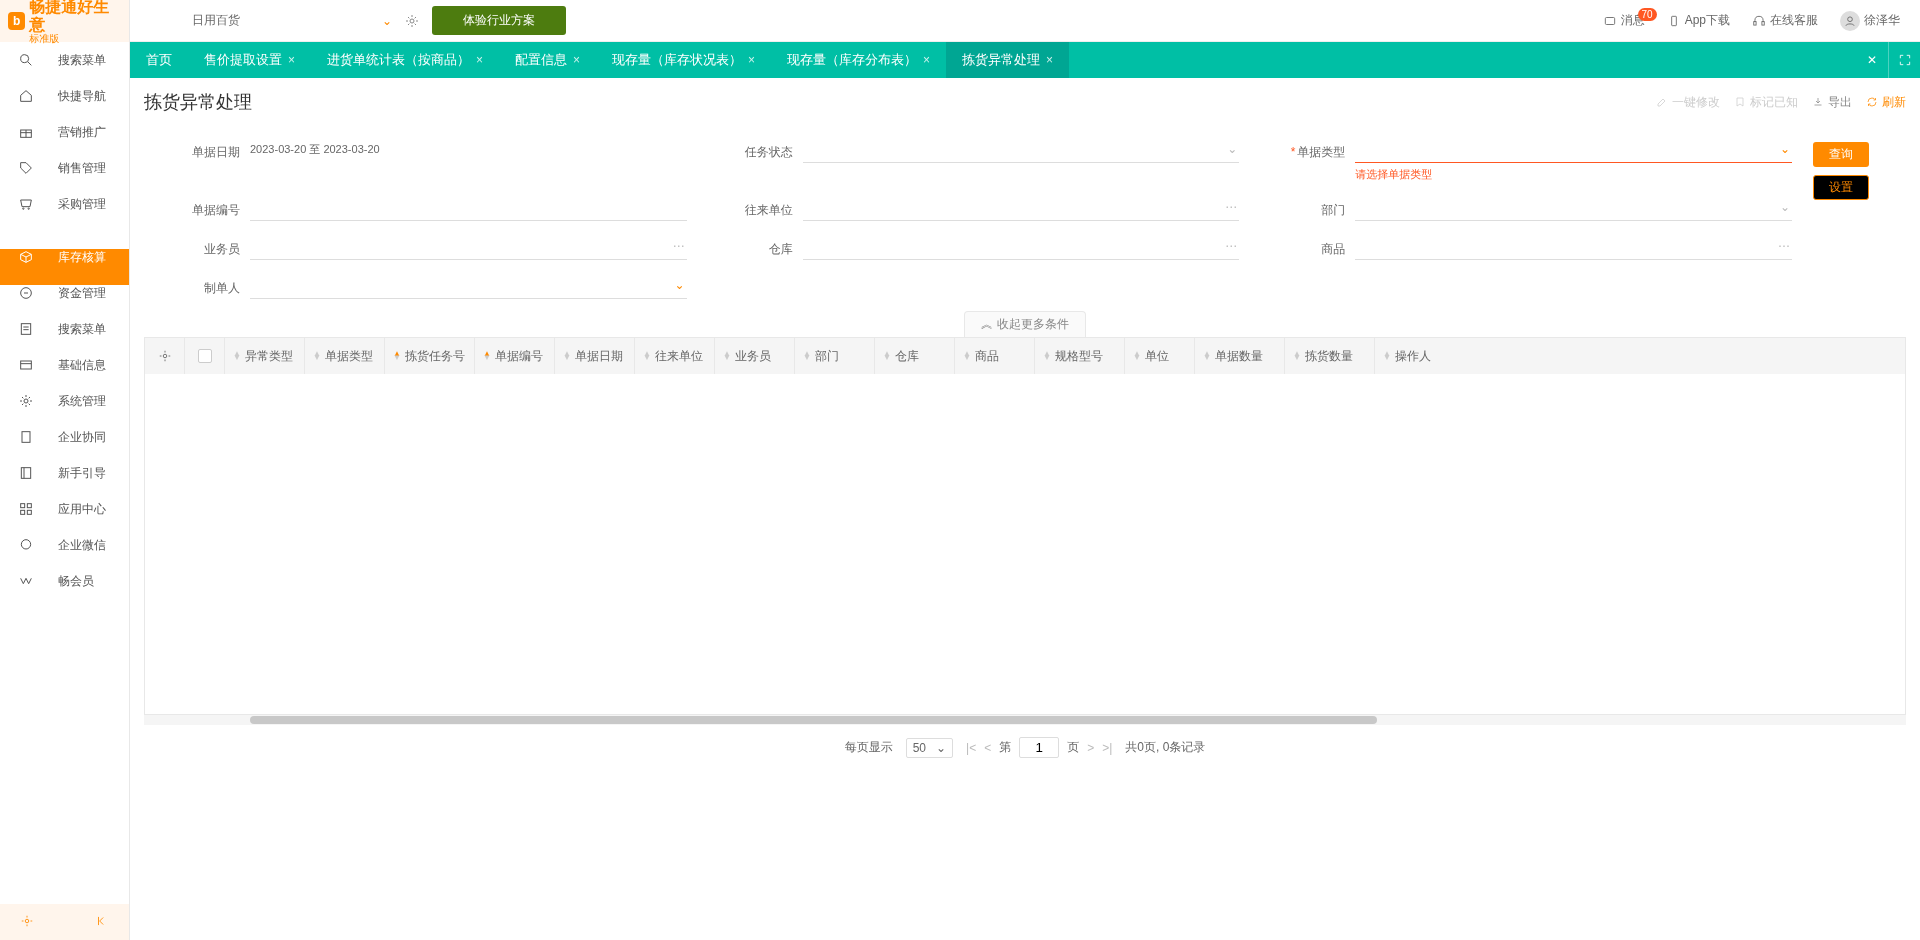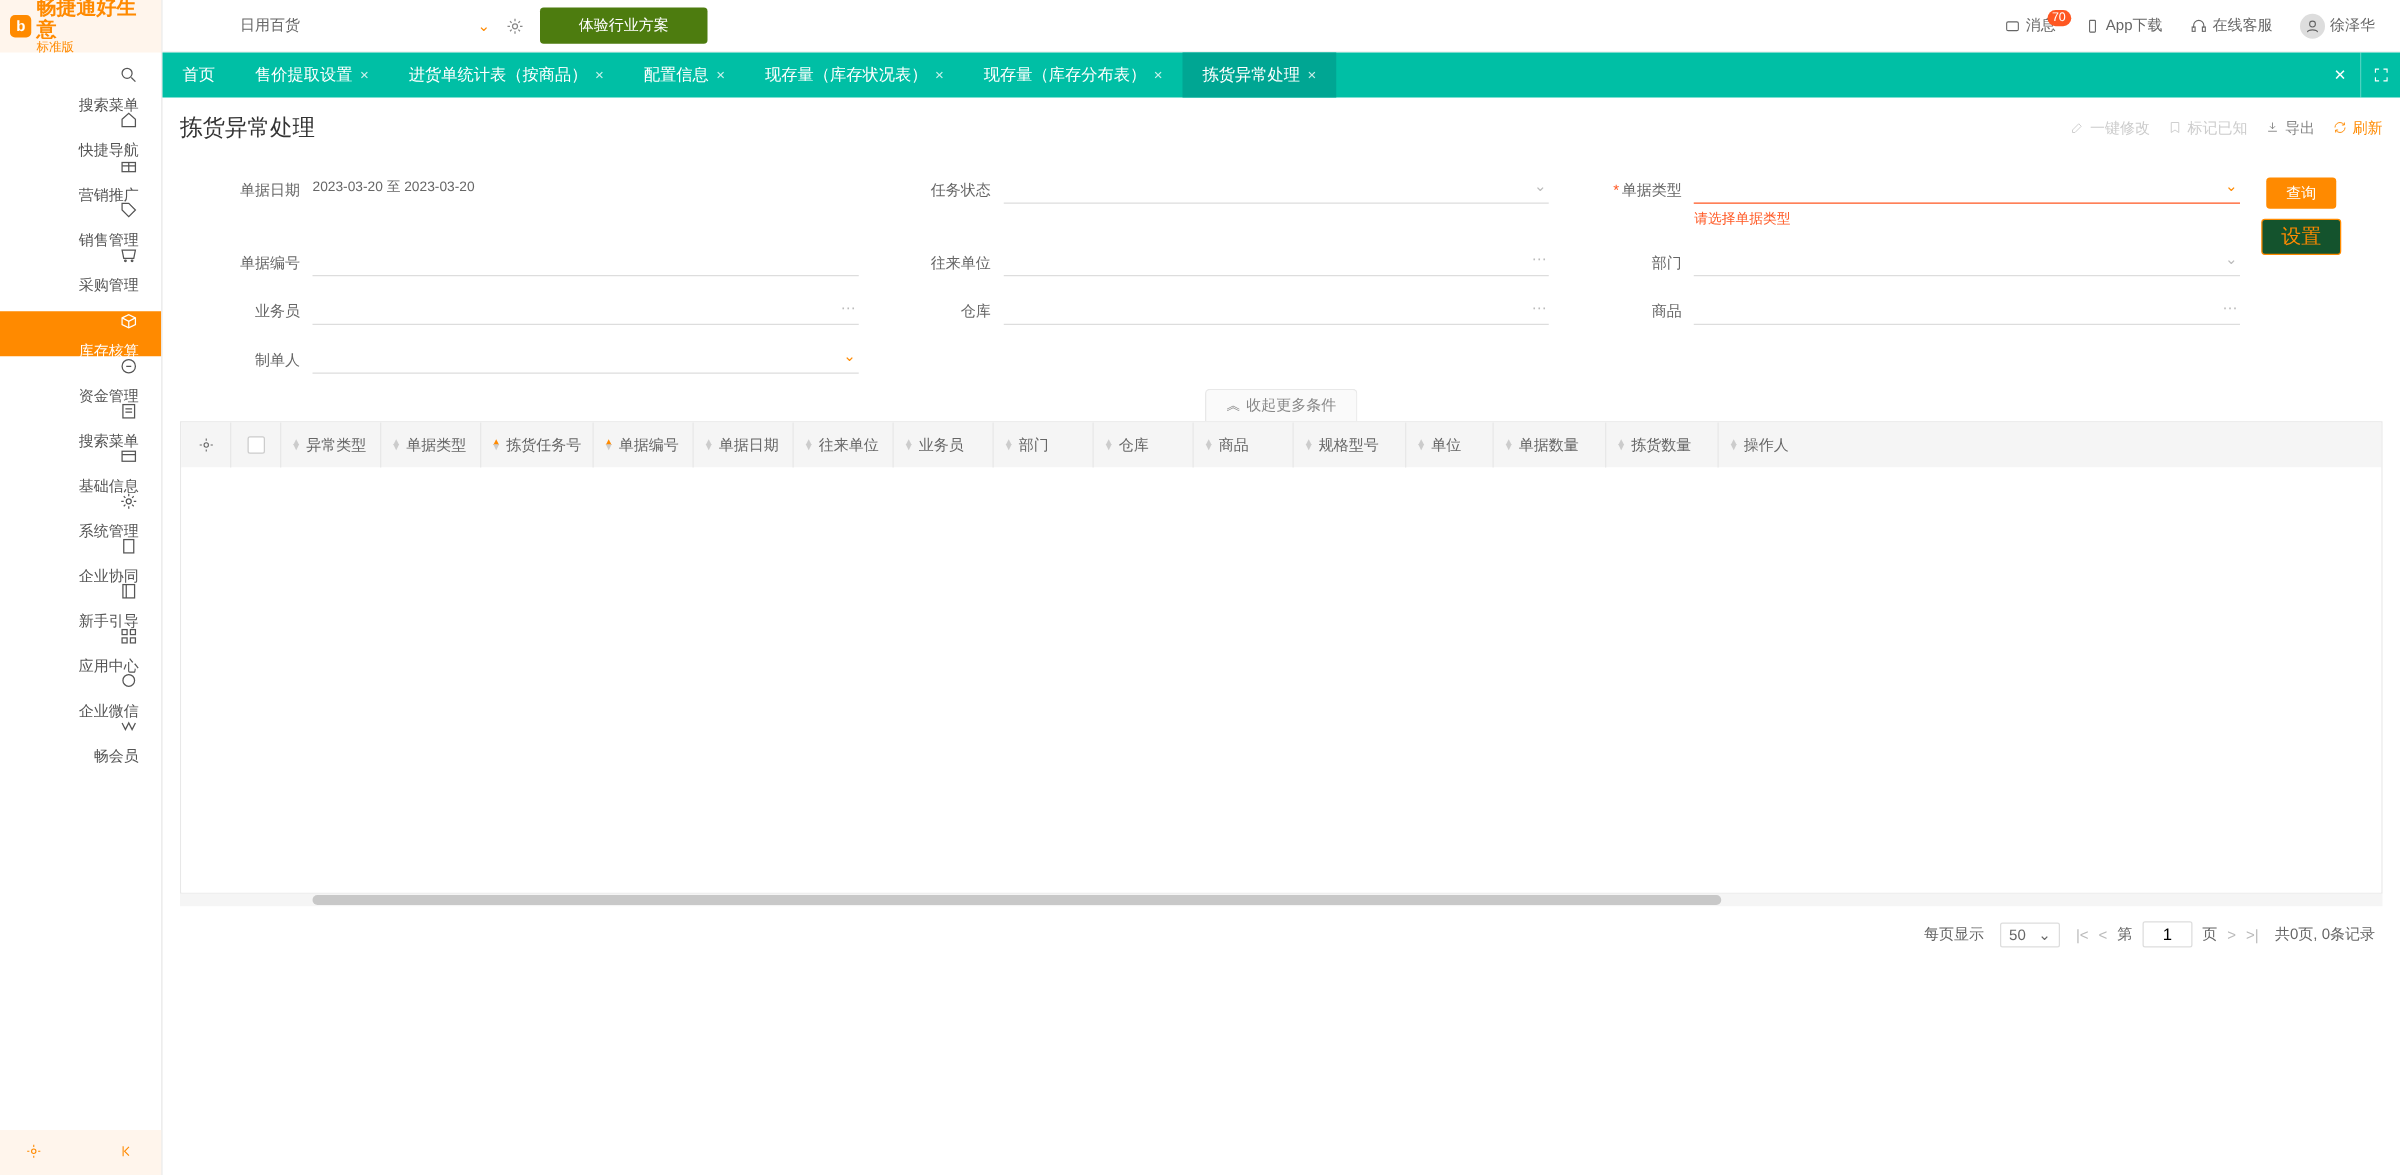--- a/index.html
+++ b/index.html
@@ -7,21 +7,21 @@
 .root { display: flex; height: 100vh; }
 
 
 .sidebar { width: 130px; background: #fff; border-right: 1px solid #e8e8e8; display: flex; flex-direction: column; }
 .logo-area { height: 42px; background: #fff5ec; display: flex; align-items: center; padding: 0 8px; gap: 4px; }
 .logo-icon { width: 18px; height: 18px; border-radius: 4px; background: #ff8a00; display: flex; align-items: center; justify-content: center; color: #fff; font-weight: bold; font-size: 12px; }
 .logo-text-wrap { display: flex; flex-direction: column; line-height: 1.1; }
 .logo-text { color: #ff8a00; font-size: 16px; font-weight: bold; }
 .logo-sub { color: #ff8a00; font-size: 10px; }
 .menu { flex: 1; overflow-y: auto; padding-top: 10px; }
-.menu-item { height: 36px; display: flex; align-items: flex-end; padding: 0 18px; gap: 8px; color: #555; cursor: pointer; flex-direction: column; }
+.menu-item { height: 36px; display: flex; align-items: flex-start; padding: 0 18px; gap: 24px; color: #555; cursor: pointer; }
 .menu-item.active { background: #ff8a00; color: #fff; margin-top: 17px; }
 .menu-item .mi-icon { width: 16px; height: 16px; display: inline-flex; align-items: center; justify-content: center; }
 .menu-item .mi-icon svg { width: 16px; height: 16px; }
 .sidebar-footer { height: 36px; background: #fff5ec; display: flex; align-items: center; justify-content: space-between; padding: 0 20px; }
 .sidebar-footer svg { width: 14px; height: 14px; }
 
 
 .main { flex: 1; display: flex; flex-direction: column; min-width: 0; }
 .top-bar { height: 42px; display: flex; align-items: center; padding: 0 14px; border-bottom: 1px solid #eee; gap: 10px; }
 .tenant-select { width: 200px; display: flex; align-items: center; justify-content: space-between; color: #666; cursor: pointer; margin-left: 48px; }
@@ -63,21 +63,21 @@
 .underline-input { width: 100%; border: none; border-bottom: 1px solid #ddd; padding: 2px 20px 4px 2px; font-size: 12px; background: transparent; outline: none; }
 .underline-input.error { border-bottom-color: #ff5722; }
 .ctrl-icon { position: absolute; right: 2px; top: 0; color: #bbb; cursor: pointer; }
 .error-msg { color: #ff5722; font-size: 11px; margin-top: 4px; }
 .date-shortcuts { display: flex; gap: 8px; flex-wrap: wrap; margin-bottom: 4px; }
 .ds-item { color: #666; cursor: pointer; font-size: 12px; }
 .ds-item.active { background: #ff8a00; color: #fff; padding: 0 6px; border-radius: 8px; }
 .date-range { color: #666; font-size: 11px; }
 .filter-right-btns { width: 70px; display: flex; flex-direction: column; gap: 8px; align-items: center; }
 .btn-primary { background: #ff8a00; color: #fff; border: none; padding: 4px 16px; border-radius: 3px; cursor: pointer; font-size: 12px; }
-.btn-outline { background: #14532d; color: #ff8a00; border: 1px solid #ff8a00; padding: 3px 15px; border-radius: 3px; cursor: pointer; font-size: 16px; }
+.btn-outline { background: #000000; color: #ff8a00; border: 1px solid #ff8a00; padding: 3px 15px; border-radius: 3px; cursor: pointer; font-size: 12px; }
 .filter-top { display: flex; gap: 14px; align-items: flex-start; }
 .filter-grid-wrap { flex: 1; }
 
 .collapse-bar { text-align: center; margin-top: 12px; }
 .collapse-btn { display: inline-flex; align-items: center; gap: 4px; padding: 4px 16px; border: 1px solid #e8e8e8; border-bottom: none; border-radius: 4px 4px 0 0; background: #fafafa; color: #888; cursor: pointer; font-size: 12px; }
 
 
 .table-wrap { margin: 0 14px; border: 1px solid #e8e8e8; }
 .table-head { display: flex; background: #f5f5f5; height: 36px; align-items: stretch; }
 .th { display: flex; align-items: center; padding: 0 8px; border-right: 1px solid #e8e8e8; color: #666; white-space: nowrap; gap: 4px; }
@@ -85,21 +85,21 @@
 .th .sort { display: inline-flex; flex-direction: column; line-height: 4px; color: #ccc; font-size: 8px; }
 .th .sort.asc .up, .th .sort.active .up { color: #ff8a00; }
 .th-gear { width: 40px; justify-content: center; }
 .th-check { width: 40px; justify-content: center; }
 .checkbox { width: 14px; height: 14px; border: 1px solid #ccc; border-radius: 2px; background: #fff; }
 .table-body { height: 340px; background: #fff; overflow: auto; }
 .hscroll { height: 10px; position: relative; background: #f5f5f5; margin: 0 14px; }
 .hscroll-thumb { position: absolute; left: 6%; width: 64%; top: 1px; height: 8px; background: #c8c8c8; border-radius: 4px; }
 
 
-.pagination { display: flex; align-items: center; justify-content: flex-end; gap: 13px; padding: 12px 20px; color: #666; }
+.pagination { display: flex; align-items: center; justify-content: center; gap: 13px; padding: 12px 20px; color: #666; }
 .page-size-sel { display: inline-flex; align-items: center; border: 1px solid #ddd; padding: 2px 6px; border-radius: 2px; gap: 10px; }
 .page-nav { display: flex; align-items: center; gap: 8px; }
 .page-nav .pnav { color: #bbb; cursor: pointer; }
 .page-input { width: 40px; border: 1px solid #ddd; padding: 2px 4px; text-align: center; border-radius: 2px; }
 
 svg { stroke: currentColor; fill: none; stroke-width: 1.5; }
 </style>
 </head>
 <body>
 

